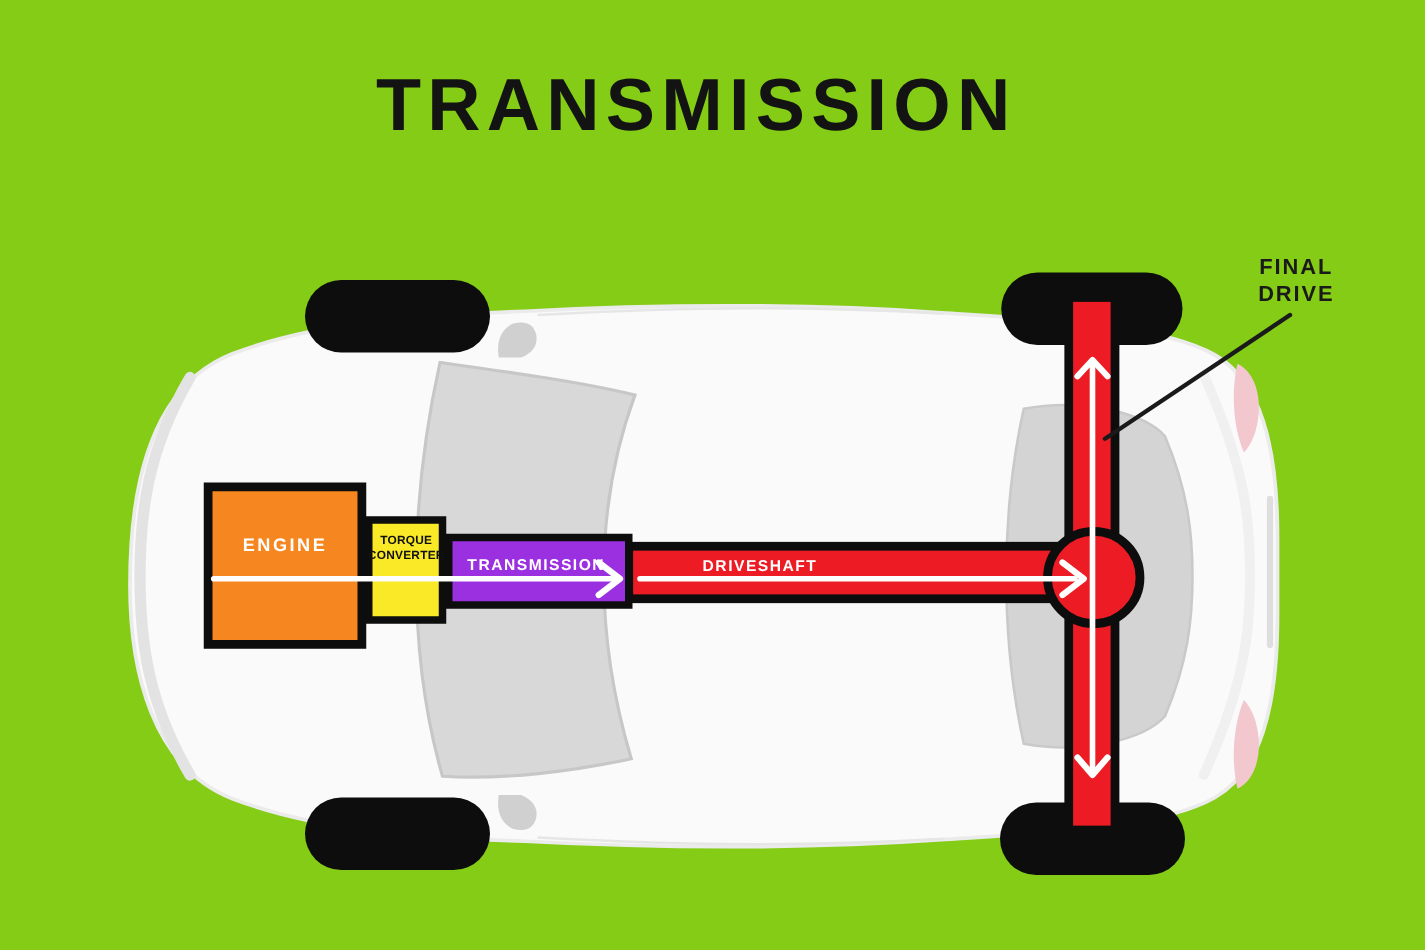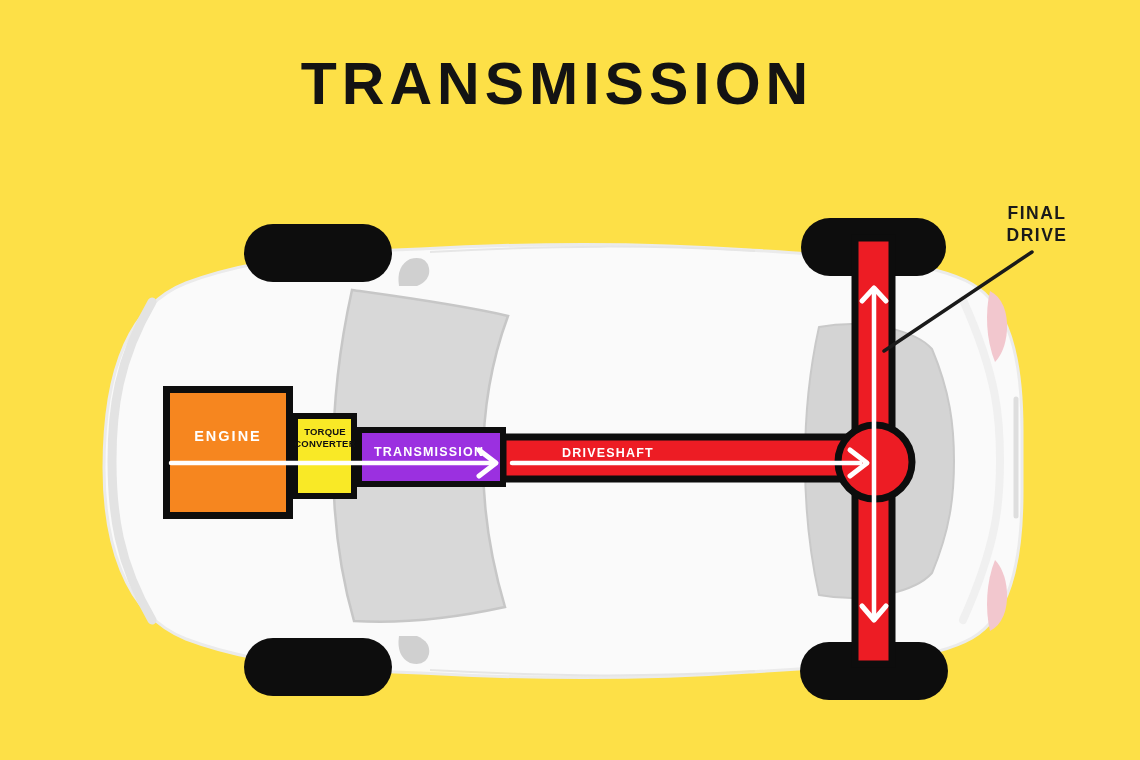--- a/index.html
+++ b/index.html
@@ -1,18 +1,18 @@
 <!DOCTYPE html>
 <html><head>
 <meta charset="utf-8">
 <style>
   html, body { margin: 0; padding: 0; background: #ffffff; }
   body { width: 1140px; height: 760px; overflow: hidden;
          font-family: "Liberation Sans", sans-serif; }
-  .stage { position: relative; width: 1140px; height: 760px; background: #fde047; }
+  .stage { position: relative; width: 1140px; height: 760px; background: #84cc16; }
   svg { display: block; }
   text { font-family: "Liberation Sans", sans-serif; font-weight: bold; }
   .title-text { font-size: 59px; letter-spacing: 5px; }
   .box-label-lg { font-size: 14.5px; letter-spacing: 2px; }
   .box-label-md { font-size: 12.5px; letter-spacing: 1.2px; }
   .box-label-sm { font-size: 9.5px; letter-spacing: 0.2px; }
   .callout-label { font-size: 17.5px; letter-spacing: 1.5px; }
 </style>
 </head>
 <body>

